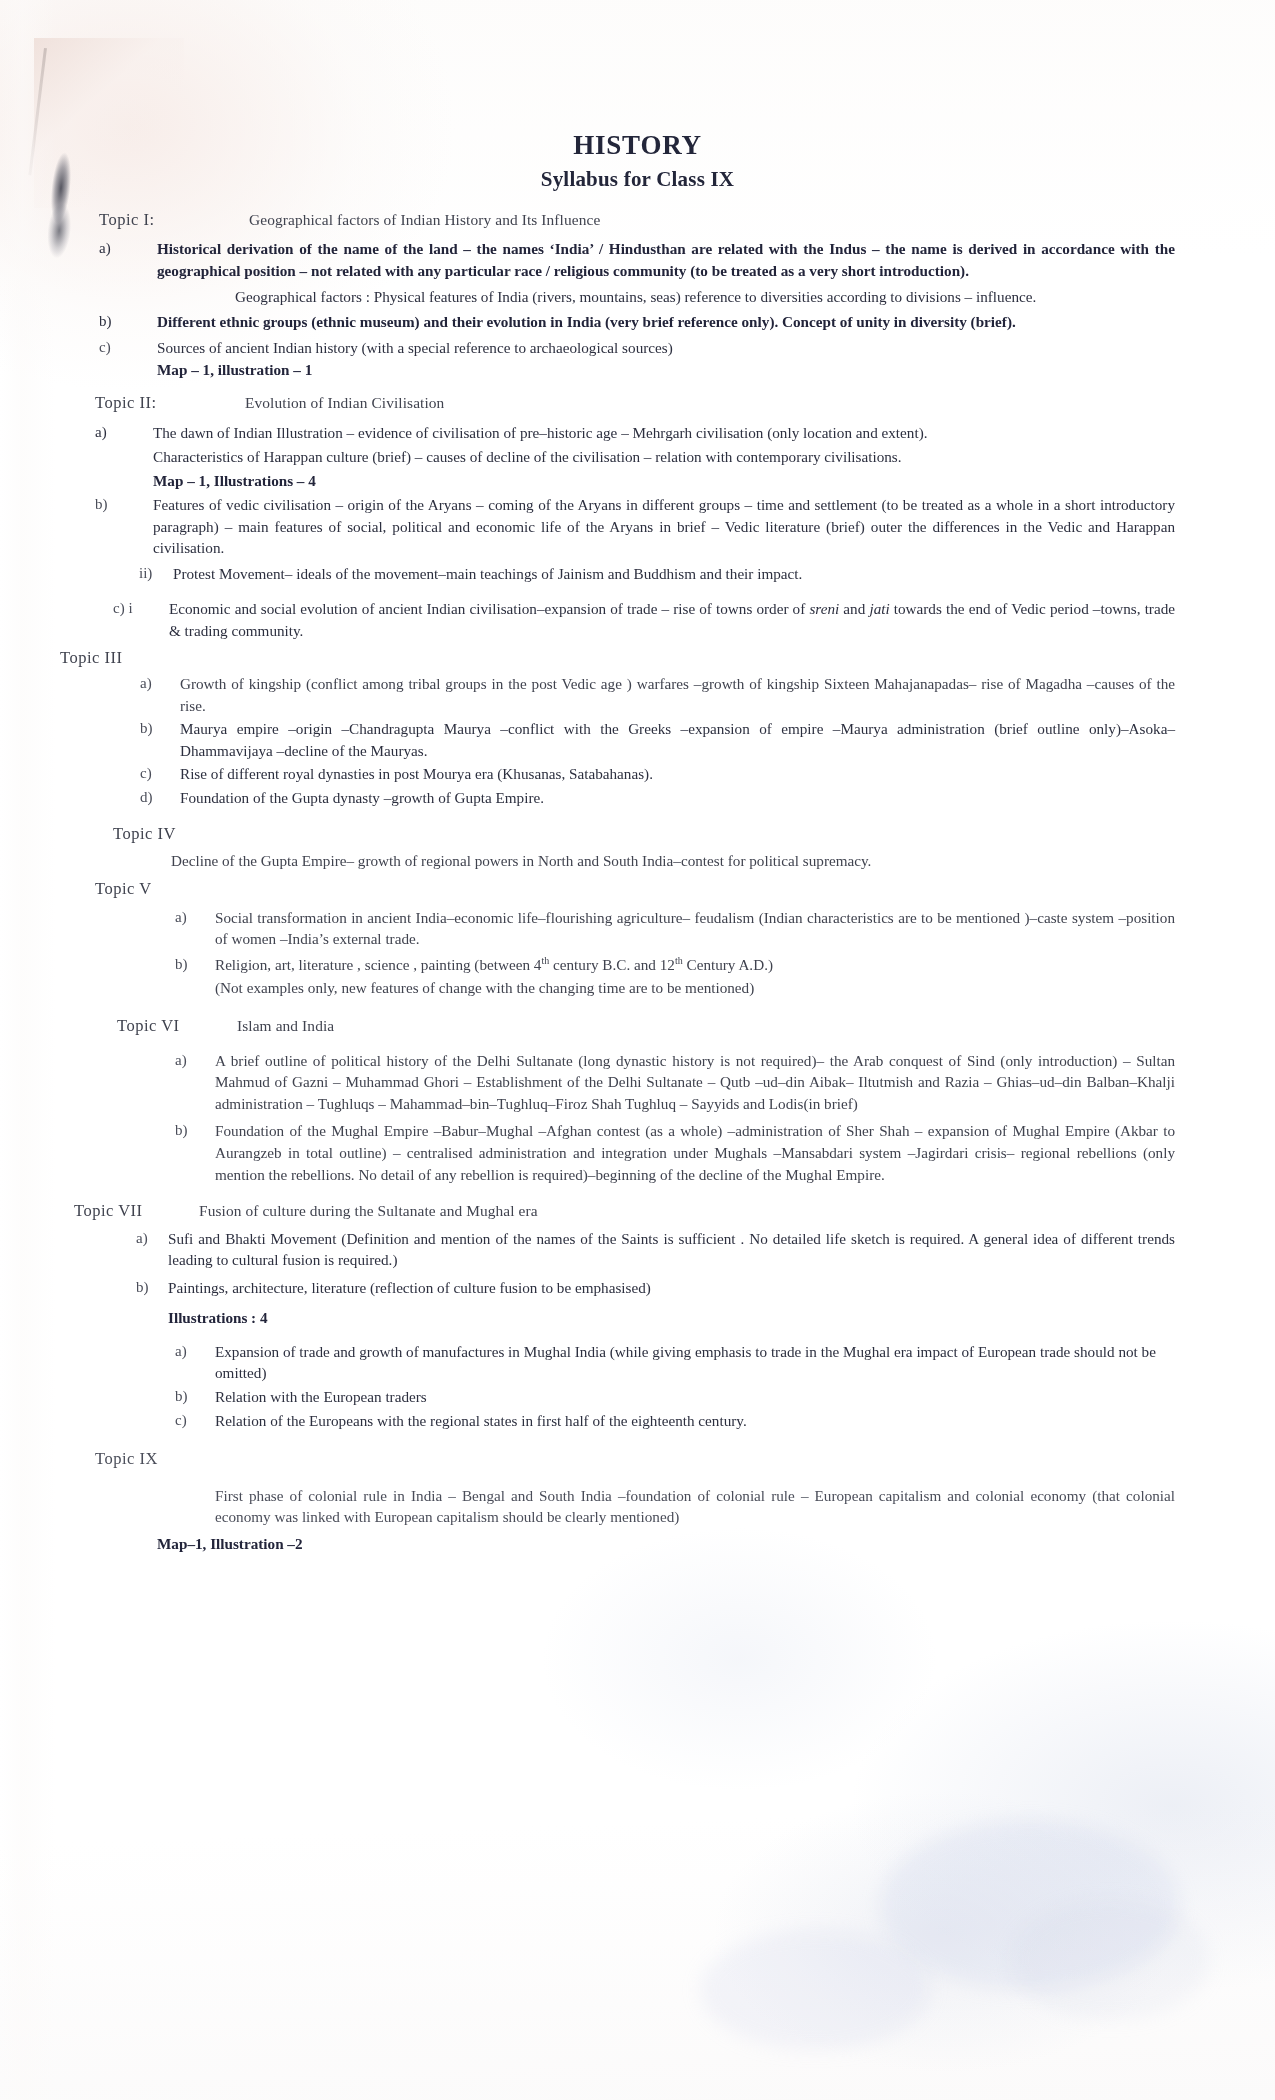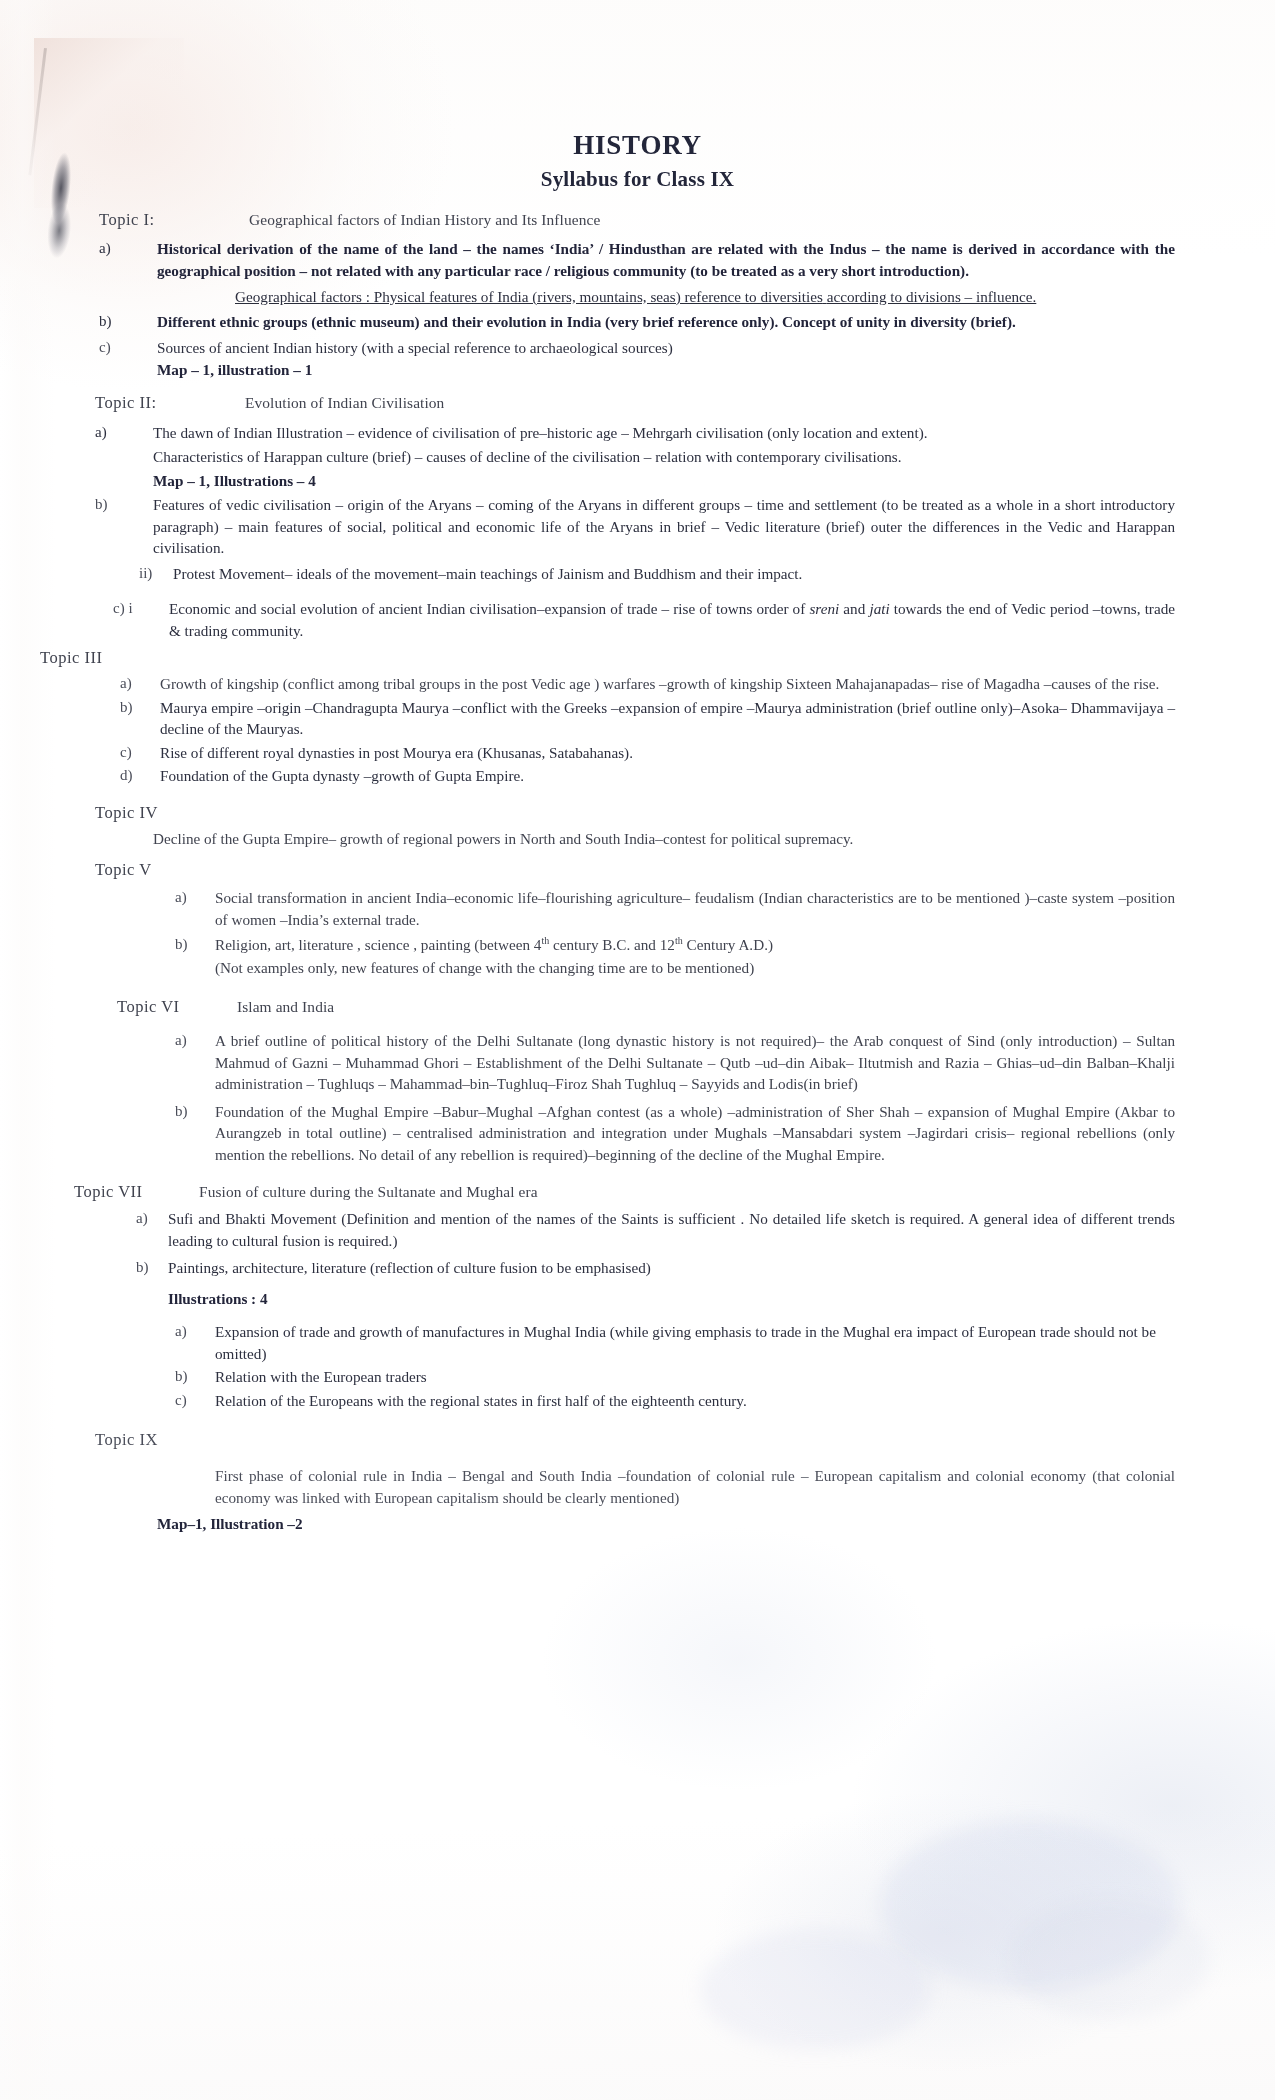--- a/index.html
+++ b/index.html
@@ -172,21 +172,21 @@
       <div class="topic-row" style="margin-bottom:7px;">
         <span class="topic-label ink-light" style="width:150px;">Topic I:</span>
         <span class="topic-title ink-light">Geographical factors of Indian History and Its Influence</span>
       </div>
 
       <div class="item" style="margin-bottom:4px;">
         <span class="marker ink-mid" style="width:58px;">a)</span>
         <span class="para ink-heavy"><span>Historical derivation of the name of the land – the names ‘India’ / Hindusthan are related with the Indus – the</span> <span>name is derived in accordance with the geographical position – not related with any particular race / religious</span> <span>community (to be treated as a very short introduction).</span></span>
       </div>
 
-      <div class="item" style="margin-bottom:4px;text-decoration:underline;">
+      <div class="item" style="margin-bottom:4px;">
         <span class="marker" style="width:58px;"></span>
         <span class="para ink-mid indent-first"><span>Geographical factors : Physical features of India (rivers, mountains, seas) reference to diversities</span> <span>according to divisions – influence.</span></span>
       </div>
 
       <div class="item" style="margin-bottom:4px;">
         <span class="marker ink-mid" style="width:58px;">b)</span>
         <span class="para ink-heavy">Different ethnic groups (ethnic museum) and their evolution in India (very brief reference only). Concept of unity in diversity (brief).</span>
       </div>
 
       <div class="item" style="margin-bottom:1px;">
@@ -230,21 +230,21 @@
         <span class="marker ink-faint" style="width:34px;">ii)</span>
         <span class="para nojust ink-mid">Protest Movement– ideals of the movement–main teachings of Jainism and Buddhism and their impact.</span>
       </div>
 
       <div class="item" style="margin-bottom:4px; padding-left:18px;">
         <span class="marker ink-faint" style="width:56px;">c) i</span>
         <span class="para ink-mid"><span>Economic and social evolution of ancient Indian civilisation–expansion of trade – rise of towns order of</span> <span class="ital">sreni</span><span> and </span><span class="ital">jati</span><span> towards the end of Vedic period –towns, trade &amp; trading community.</span></span>
       </div>
     </div>
 
-    <div class="block" style="margin:0; padding:0 100px 0 40px;">
+    <div class="block" style="margin:0; padding:0 100px 0 60px;">
       <div class="topic-row" style="margin-bottom:4px;">
         <span class="topic-label ink-light">Topic III</span>
       </div>
 
       <div class="item" style="margin-bottom:2px; padding-left:80px;">
         <span class="marker ink-faint" style="width:40px;">a)</span>
         <span class="para ink-light">Growth of kingship (conflict among tribal groups in the post Vedic age ) warfares –growth of kingship Sixteen Mahajanapadas– rise of Magadha –causes of the rise.</span>
       </div>
 
       <div class="item" style="margin-bottom:2px; padding-left:80px;">
@@ -256,21 +256,21 @@
         <span class="marker ink-faint" style="width:40px;">c)</span>
         <span class="para nojust ink-mid">Rise of different royal dynasties in post Mourya era (Khusanas, Satabahanas).</span>
       </div>
 
       <div class="item" style="margin-bottom:14px; padding-left:80px;">
         <span class="marker ink-faint" style="width:40px;">d)</span>
         <span class="para nojust ink-mid">Foundation of the Gupta dynasty –growth of Gupta Empire.</span>
       </div>
     </div>
 
-    <div class="block" style="margin:8px; padding:0 100px 0 87px;">
+    <div class="block" style="margin:0; padding:0 100px 0 113px;">
       <div class="topic-row" style="margin-bottom:4px;">
         <span class="topic-label ink-light">Topic IV</span>
       </div>
       <div class="item" style="margin-bottom:6px;">
         <span class="marker" style="width:58px;"></span>
         <span class="para ink-light">Decline of the Gupta Empire– growth of regional powers in North and South India–contest for political supremacy.</span>
       </div>
     </div>
 
     <div class="block" style="margin:0; padding:0 100px 0 95px;">

